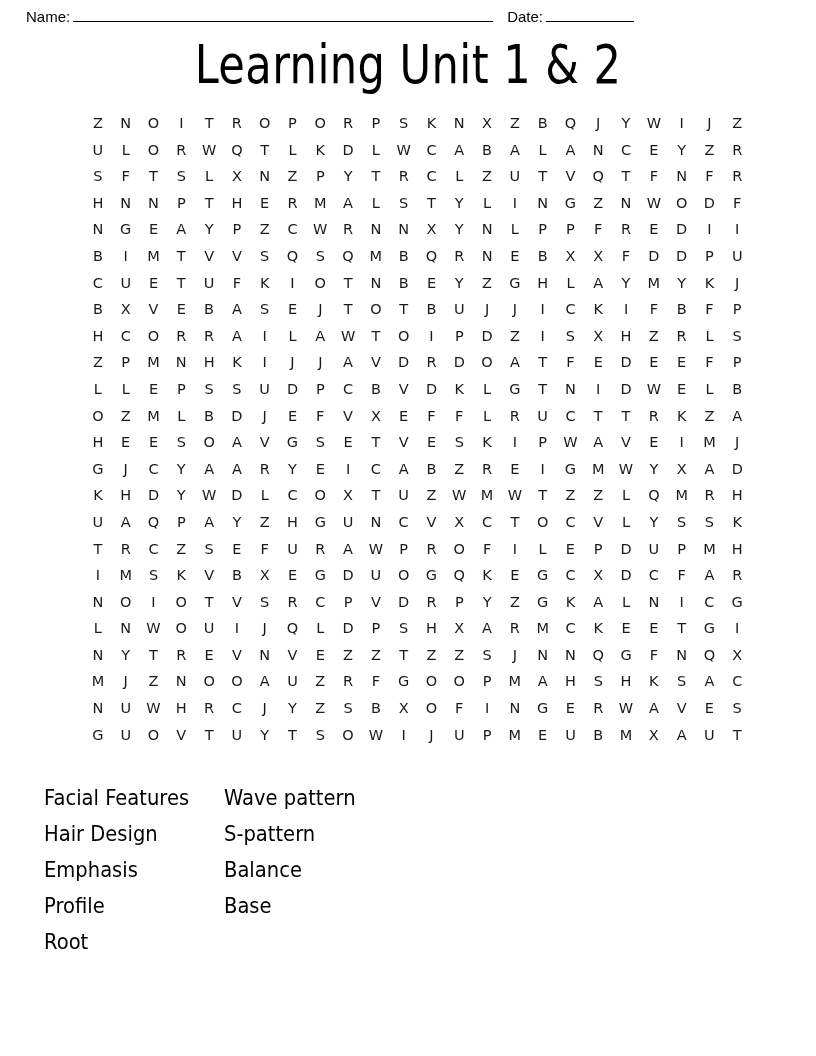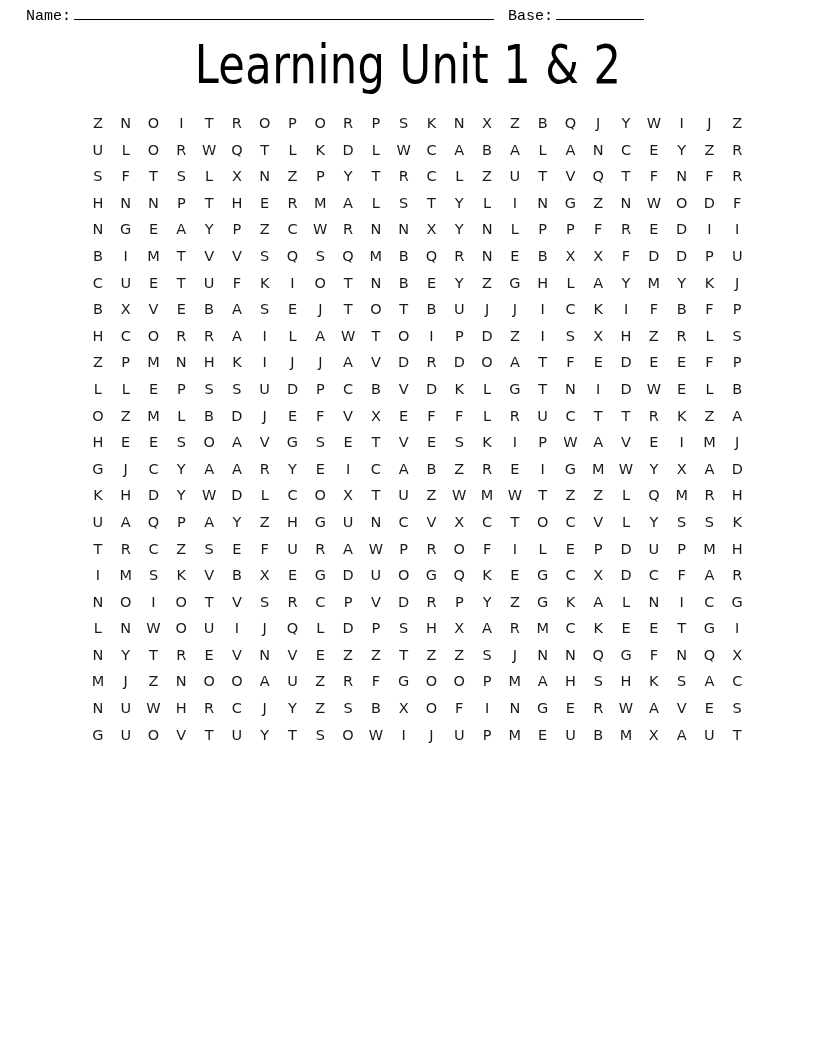--- a/index.html
+++ b/index.html
@@ -27,21 +27,21 @@
     display: flex;
     align-items: flex-end;
     padding: 0 26px;
     box-sizing: border-box;
   }
   .field {
     display: flex;
     align-items: baseline;
     font-size: 15px;
     line-height: 19px;
-    font-family: Liberation Mono, monospace;
+    font-family: Liberation Sans, sans-serif;
     white-space: nowrap;
   }
   .field-label {
     font-size: 15px;
     letter-spacing: 0px;
   }
   .field-rule {
     display: inline-block;
     border-bottom: 1px solid #000;
     height: 12px;
@@ -118,21 +118,21 @@
 </style>
 </head>
 <body>
 
 <div class="header-row">
   <div class="field name-field">
     <span class="field-label">Name:</span>
     <span class="field-rule"></span>
   </div>
   <div class="field date-field">
-    <span class="field-label">Base:</span>
+    <span class="field-label">Date:</span>
     <span class="field-rule"></span>
   </div>
 </div>
 
 <div class="puzzle-title">Learning Unit 1 &amp; 2</div>
 
 <div class="grid">
     <div class="grid-row">
       <span class="grid-cell">Z</span>
       <span class="grid-cell">N</span>
@@ -753,13 +753,26 @@
       <span class="grid-cell">B</span>
       <span class="grid-cell">M</span>
       <span class="grid-cell">X</span>
       <span class="grid-cell">A</span>
       <span class="grid-cell">U</span>
       <span class="grid-cell">T</span>
     </div>
   </div>
 
 <div class="word-list">
+    <div class="word-col">
+      <div class="word-item">Facial Features</div>
+      <div class="word-item">Hair Design</div>
+      <div class="word-item">Emphasis</div>
+      <div class="word-item">Profile</div>
+      <div class="word-item">Root</div>
+    </div>
+    <div class="word-col">
+      <div class="word-item">Wave pattern</div>
+      <div class="word-item">S-pattern</div>
+      <div class="word-item">Balance</div>
+      <div class="word-item">Base</div>
+    </div>
   </div>
 
 </body></html>

